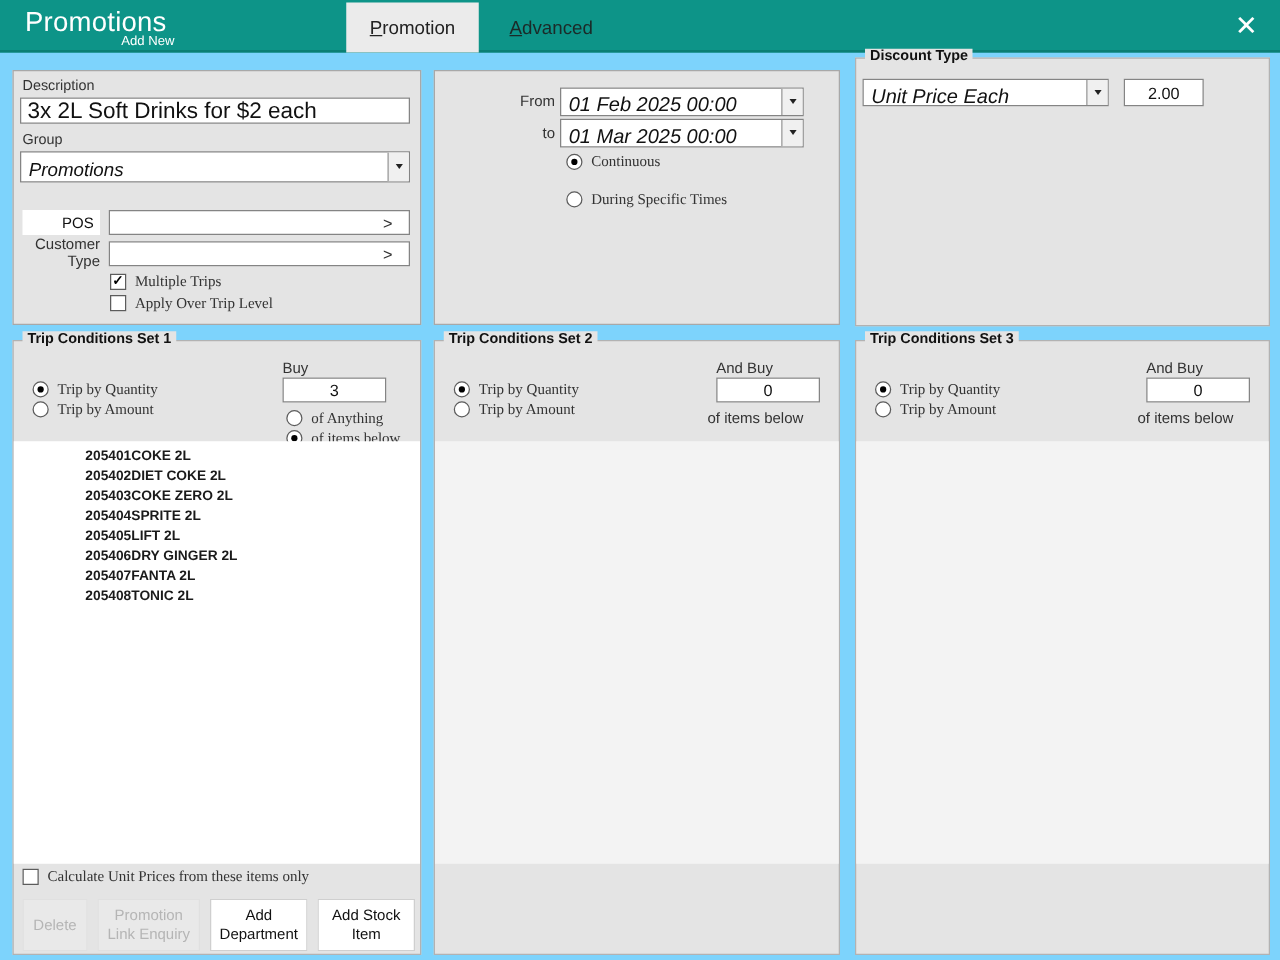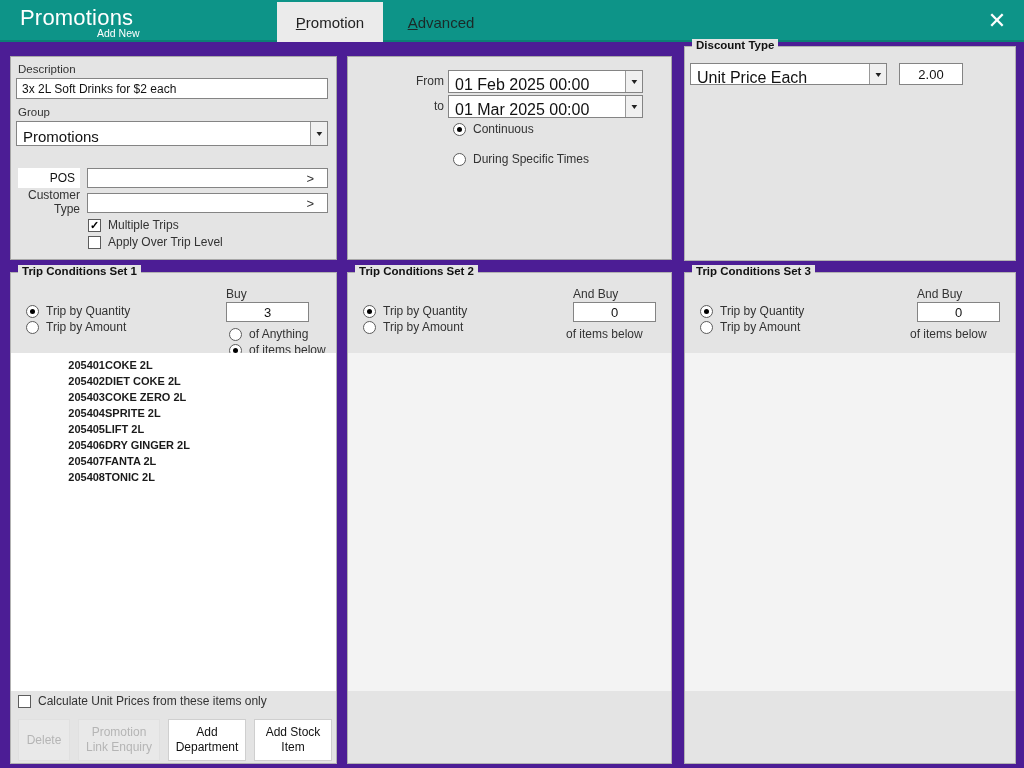--- a/index.html
+++ b/index.html
@@ -1,18 +1,18 @@
 <!DOCTYPE html>
 <html><head>
 <meta charset="utf-8">
 <style>
   * { margin:0; padding:0; box-sizing:border-box; }
   html,body { width:1024px; height:768px; overflow:hidden; }
   body { font-family:"Liberation Sans", sans-serif; background:#ededed; color:#222; }
-  .window { position:relative; width:1024px; height:768px; background:#4c1d95; }
+  .window { position:relative; width:1024px; height:768px; background:#7dd3fc; }
 
   
   .header { position:absolute; left:0; top:0; width:1024px; height:42px;
             background:#0d9488; border-bottom:2px solid #0b7f74; }
   .title { position:absolute; left:20px; top:5px; color:#fff; font-size:22px; font-weight:400; letter-spacing:0.2px; }
   .subtitle { position:absolute; left:97px; top:27px; color:#fff; font-size:10.5px; }
   .tab { position:absolute; top:2px; height:40px; display:flex; align-items:center; justify-content:center;
          font-size:15px; color:#222; cursor:default; }
   .tab-active { left:277px; width:106px; background:#ebebeb; }
   .tab-inactive { left:388px; width:106px; background:transparent; color:#1b2a28; }
@@ -27,30 +27,30 @@
   .legend { position:absolute; top:-8px; left:7px; background:#e4e4e4; padding:0 4px;
             font-size:11.5px; font-weight:bold; color:#111; white-space:nowrap; }
 
   .lbl { position:absolute; font-size:11.5px; color:#333; }
   .field { position:absolute; background:#fff; border:1px solid #848484; font-size:13px;
            color:#111; display:flex; align-items:center; padding:0 5px; }
   .field.center { justify-content:center; padding:0; }
 
   
   .combo { position:absolute; background:#fff; border:1px solid #848484; display:flex; align-items:stretch; }
-  .combo .combo-text { flex:1; display:flex; align-items:center; padding:14px 6px; color:#111; white-space:nowrap; overflow:hidden; }
+  .combo .combo-text { flex:1; display:flex; align-items:center; padding:14px 6px; color:#111; white-space:nowrap; overflow:hidden;font-style:italic; }
   .combo .combo-btn { width:17px; background:#f0f0f0; border-left:1px solid #999;
                       display:flex; align-items:center; justify-content:center; }
   .combo .combo-btn .arr { font-size:7px; color:#222; line-height:1; transform:scaleX(1.4); }
 
   .chev { margin-left:auto; font-size:13px; color:#333; padding-right:8px; }
 
   
   .radio-row, .check-row { position:absolute; display:flex; align-items:center; gap:7px;
-                           font-size:12px; color:#333; white-space:nowrap; }
+                           font-size:12px; color:#333; white-space:nowrap;font-family:Liberation Serif, serif; }
   .radio { width:13px; height:13px; border-radius:50%; background:#fff; border:1px solid #5c5c5c;
            position:relative; flex:0 0 13px; }
   .radio.checked::after { content:""; position:absolute; left:3px; top:3px; width:5px; height:5px;
                           border-radius:50%; background:#000; }
   .checkbox { width:13px; height:13px; background:#fff; border:1px solid #5c5c5c;
               display:flex; align-items:center; justify-content:center;
               font-size:11px; font-weight:bold; color:#000; flex:0 0 13px; line-height:1; }
   .checkbox.unchecked { color:transparent; }
 
   
@@ -83,21 +83,21 @@
       <span class="tab-label">Promotion</span>
     </div>
     <div class="tab tab-inactive">
       <span class="tab-label">Advanced</span>
     </div>
     <div class="close-btn">✕</div>
   </div>
 
   <div class="panel" style="left:10px; top:56px; width:327px; height:204px;">
     <div class="lbl" style="left:7px; top:6px;">Description</div>
-    <div class="field" style="left:5px; top:21px; width:312px; height:21px; font-size:12px;">3x 2L Soft Drinks for $2 each</div>
+    <div class="field" style="left:5px; top:21px; width:312px; height:21px; font-size:18px;">3x 2L Soft Drinks for $2 each</div>
 
     <div class="lbl" style="left:7px; top:49px;">Group</div>
     <div class="combo" style="left:5px; top:64px; width:312px; height:25px;">
       <span class="combo-text" style="font-size:15px;">Promotions</span>
       <span class="combo-btn">
           <span class="arr">▼</span>
         </span>
     </div>
 
     <div class="field" style="left:7px; top:111px; width:62px; height:20px; justify-content:flex-end; font-size:12px; border:none;">POS</div>

